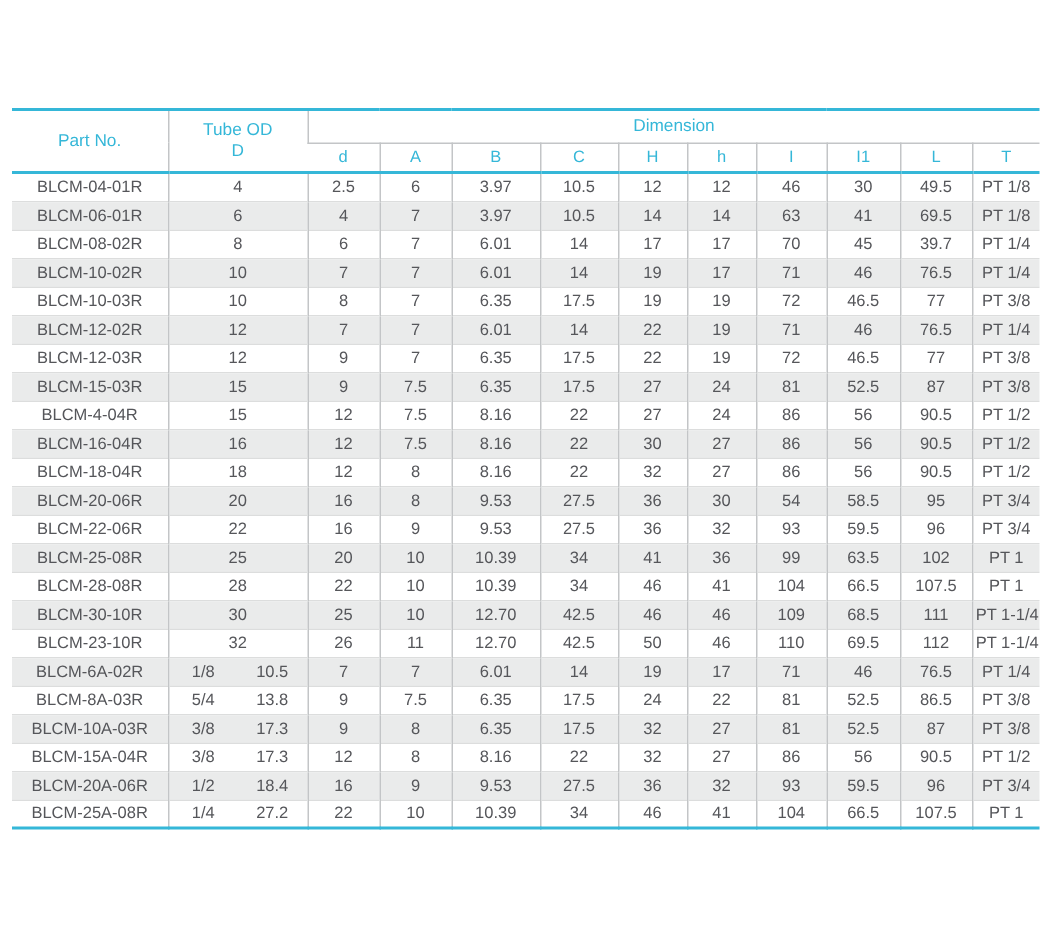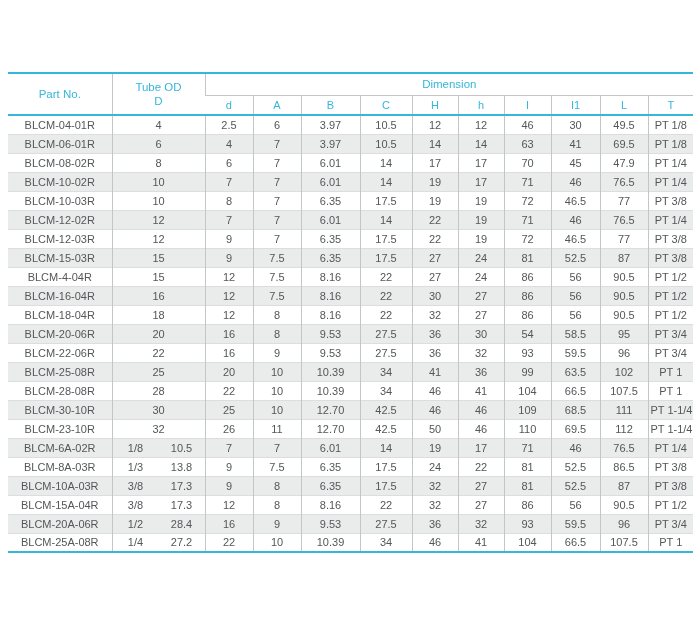--- a/index.html
+++ b/index.html
@@ -111,21 +111,21 @@
           <td>BLCM-08-02R</td>
           <td>8</td>
           <td>6</td>
           <td>7</td>
           <td>6.01</td>
           <td>14</td>
           <td>17</td>
           <td>17</td>
           <td>70</td>
           <td>45</td>
-          <td>47.9</td>
+          <td>39.7</td>
           <td>PT 1/4</td>
         </tr>
         <tr>
           <td>BLCM-10-02R</td>
           <td>10</td>
           <td>7</td>
           <td>7</td>
           <td>6.01</td>
           <td>14</td>
           <td>19</td>
@@ -333,21 +333,21 @@
           <td>17</td>
           <td>71</td>
           <td>46</td>
           <td>76.5</td>
           <td>PT 1/4</td>
         </tr>
         <tr>
           <td>BLCM-8A-03R</td>
           <td class="od-split">
             <div class="odwrap">
-              <span>1/3</span>
+              <span>5/4</span>
               <span>13.8</span>
             </div>
           </td>
           <td>9</td>
           <td>7.5</td>
           <td>6.35</td>
           <td>17.5</td>
           <td>24</td>
           <td>22</td>
           <td>81</td>
@@ -391,21 +391,21 @@
           <td>86</td>
           <td>56</td>
           <td>90.5</td>
           <td>PT 1/2</td>
         </tr>
         <tr>
           <td>BLCM-20A-06R</td>
           <td class="od-split">
             <div class="odwrap">
               <span>1/2</span>
-              <span>28.4</span>
+              <span>18.4</span>
             </div>
           </td>
           <td>16</td>
           <td>9</td>
           <td>9.53</td>
           <td>27.5</td>
           <td>36</td>
           <td>32</td>
           <td>93</td>
           <td>59.5</td>

